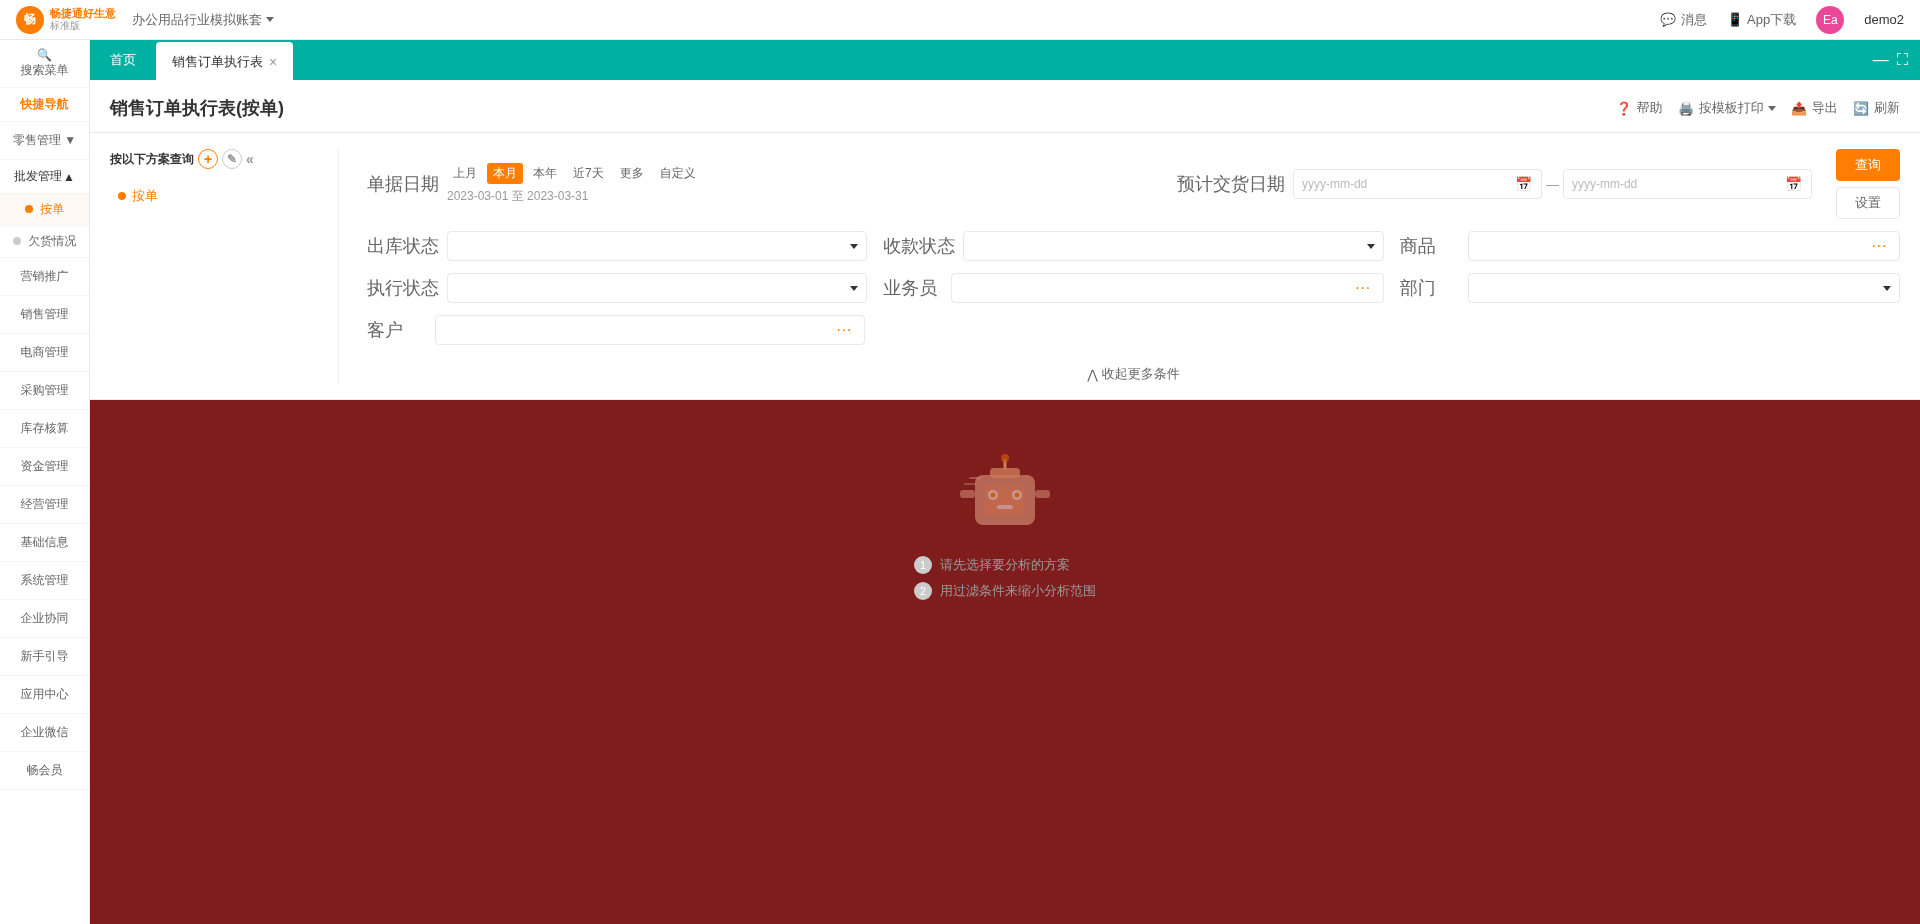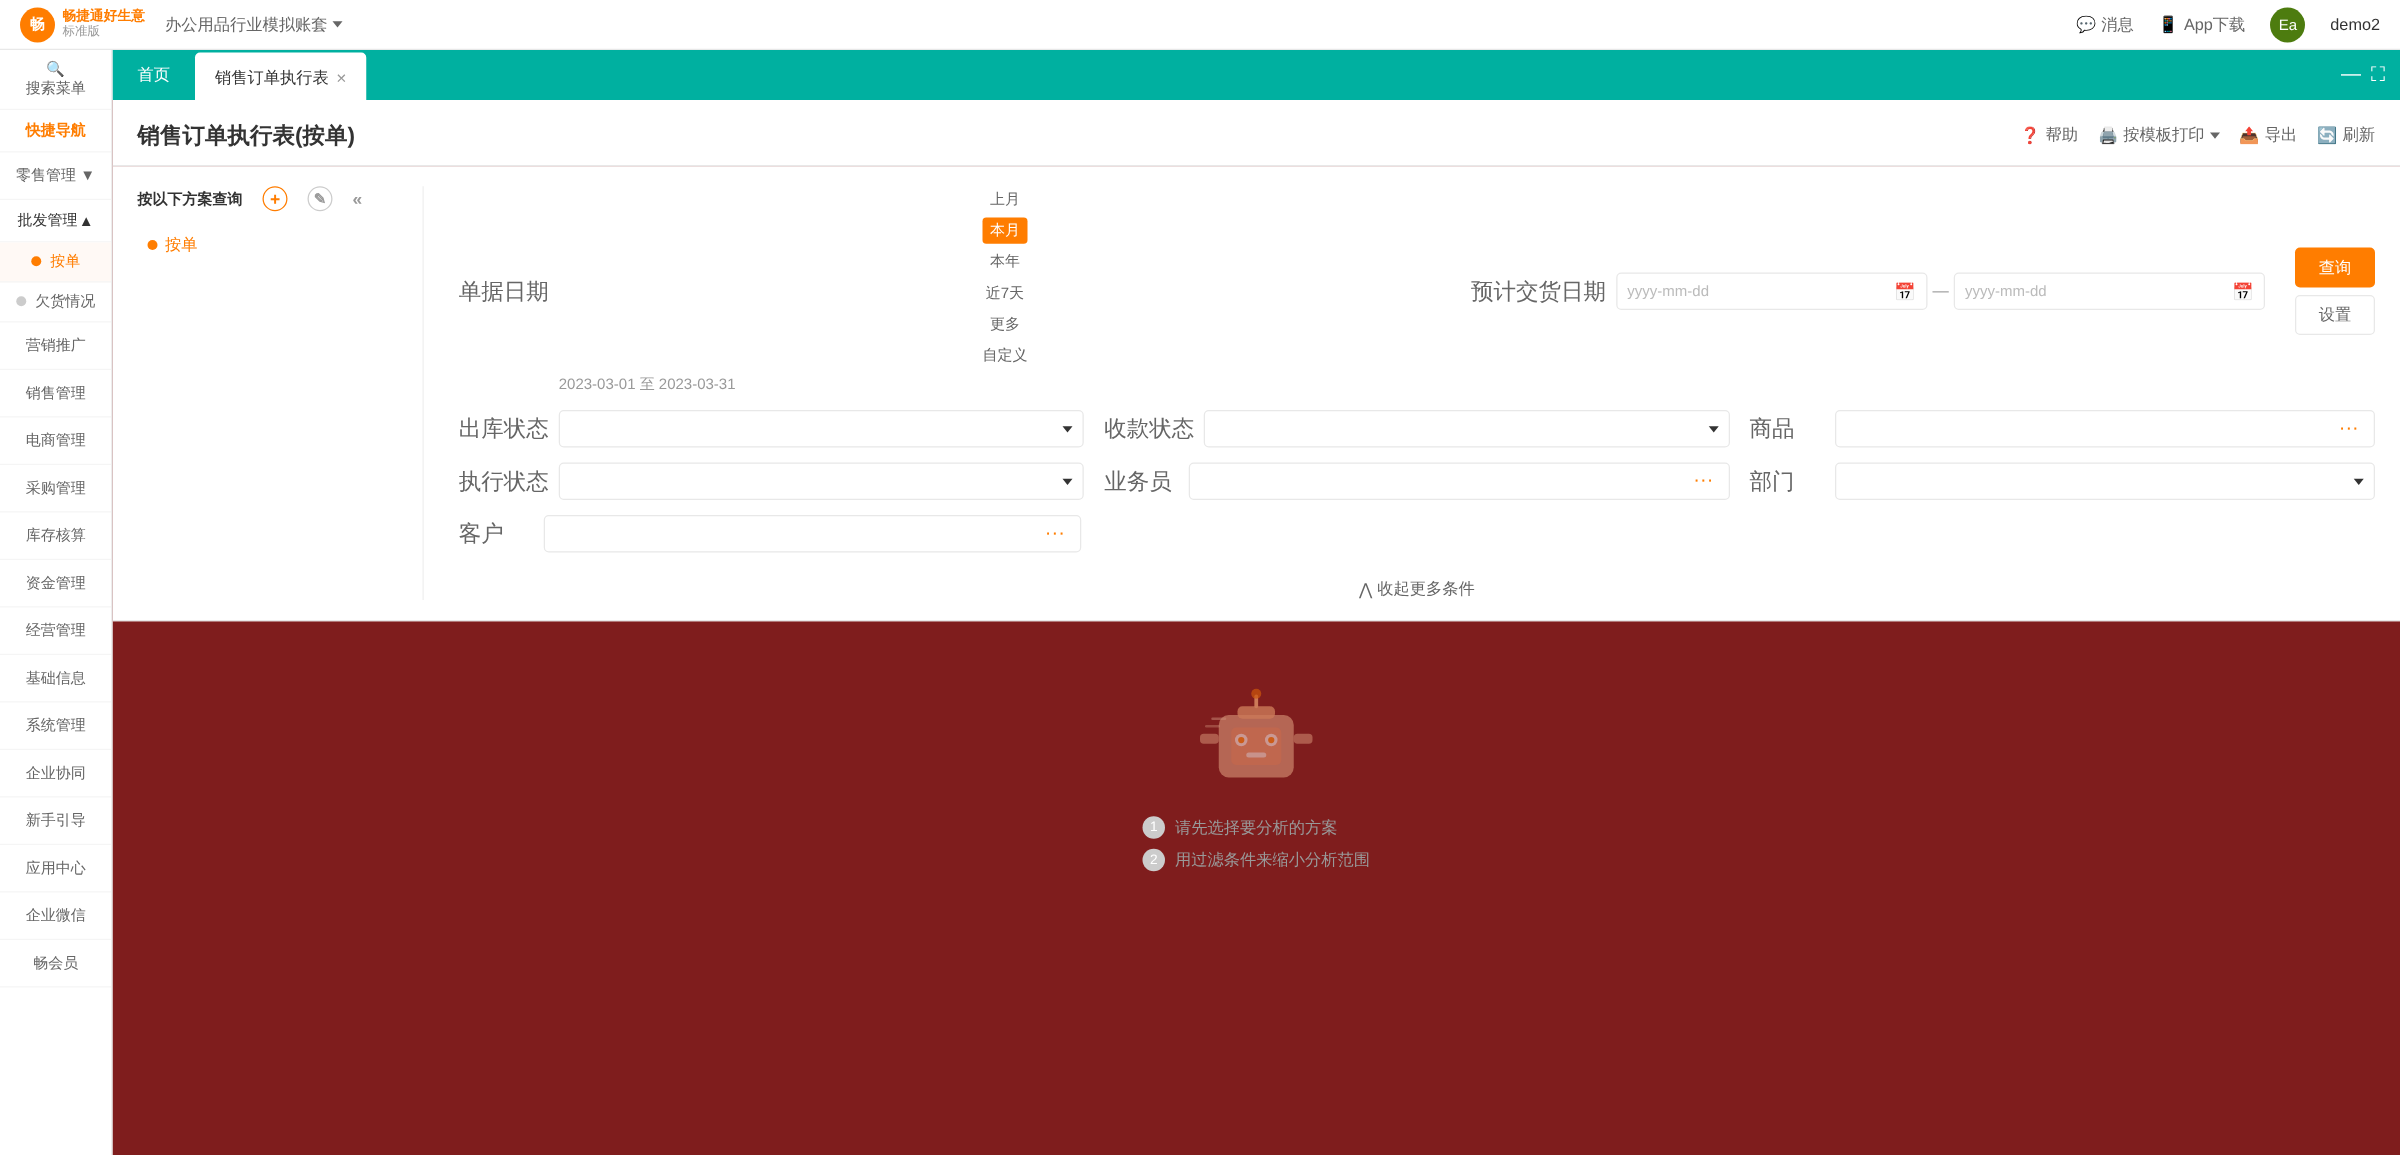--- a/index.html
+++ b/index.html
@@ -9,21 +9,21 @@
     .top-bar { height: 40px; background: #fff; display: flex; align-items: center; justify-content: space-between; padding: 0 16px; border-bottom: 1px solid #e8e8e8; flex-shrink: 0; }
     .top-bar-left { display: flex; align-items: center; gap: 8px; }
     .logo-area { display: flex; align-items: center; gap: 6px; }
     .logo-icon { width: 28px; height: 28px; background: #ff7d00; border-radius: 50%; display: flex; align-items: center; justify-content: center; color: #fff; font-size: 12px; font-weight: bold; }
     .logo-text { font-size: 12px; color: #666; line-height: 1.2; }
     .logo-text .line1 { color: #ff7d00; font-weight: bold; font-size: 11px; }
     .logo-text .line2 { color: #999; font-size: 10px; }
     .company-selector { display: flex; align-items: center; gap: 4px; color: #666; font-size: 13px; cursor: pointer; padding: 4px 8px; border-radius: 4px; }
     .top-bar-right { display: flex; align-items: center; gap: 20px; }
     .top-bar-action { display: flex; align-items: center; gap: 4px; color: #666; cursor: pointer; font-size: 13px; }
-    .user-avatar { width: 28px; height: 28px; border-radius: 50%; background: #4d7c0f; display: flex; align-items: center; justify-content: center; color: #fff; font-size: 12px; }
+    .user-avatar { width: 28px; height: 28px; border-radius: 50%; background: #ec4899; display: flex; align-items: center; justify-content: center; color: #fff; font-size: 12px; }
     .user-name { color: #333; font-size: 13px; cursor: pointer; }
 
     
     .main-layout { display: flex; flex: 1; overflow: hidden; }
 
     
     .sidebar { width: 90px; background: #fff; border-right: 1px solid #e8e8e8; display: flex; flex-direction: column; overflow-y: auto; flex-shrink: 0; }
     .sidebar-item { padding: 10px 4px; text-align: center; cursor: pointer; font-size: 12px; color: #666; border-bottom: 1px solid #f5f5f5; }
     .sidebar-search { padding: 8px 4px; text-align: center; font-size: 12px; color: #666; cursor: pointer; border-bottom: 1px solid #f5f5f5; }
     .sidebar-nav { padding: 8px 4px; text-align: center; font-size: 12px; color: #ff7d00; border-bottom: 1px solid #f5f5f5; font-weight: bold; cursor: pointer; }
@@ -47,36 +47,36 @@
     .page-content { flex: 1; overflow-y: auto; background: #7f1d1d; padding: 0; }
     .page-header { background: #fff; padding: 16px 20px 12px 20px; display: flex; align-items: center; justify-content: space-between; border-bottom: 1px solid #e8e8e8; }
     .page-title { font-size: 18px; font-weight: bold; color: #333; }
     .page-header-actions { display: flex; align-items: center; gap: 16px; }
     .header-action-btn { display: flex; align-items: center; gap: 4px; color: #666; cursor: pointer; font-size: 13px; }
 
     
     .filter-section { background: #fff; margin: 0; padding: 16px 20px; border-bottom: 1px solid #e8e8e8; }
     .filter-top { display: flex; align-items: flex-start; gap: 20px; }
     .filter-left { width: 200px; flex-shrink: 0; }
-    .filter-left-header { display: flex; align-items: center; gap: 16px; margin-bottom: 12px; font-size: 13px; color: #333; font-weight: bold; text-align: right; }
+    .filter-left-header { display: flex; align-items: center; gap: 4px; margin-bottom: 12px; font-size: 13px; color: #333; font-weight: bold; text-align: right; }
     .filter-left-header .add-btn { width: 20px; height: 20px; border-radius: 50%; border: 1px solid #ff7d00; color: #ff7d00; display: flex; align-items: center; justify-content: center; cursor: pointer; font-size: 14px; }
     .filter-left-header .edit-btn { width: 20px; height: 20px; border-radius: 50%; border: 1px solid #ccc; color: #999; display: flex; align-items: center; justify-content: center; cursor: pointer; font-size: 12px; }
     .filter-left-header .collapse-btn { color: #999; cursor: pointer; font-size: 14px; }
     .filter-scheme-item { display: flex; align-items: center; gap: 6px; padding: 6px 8px; cursor: pointer; border-radius: 4px; font-size: 13px; color: #666; }
     .filter-scheme-item.active { color: #ff7d00; }
     .filter-scheme-item .dot { width: 8px; height: 8px; border-radius: 50%; background: #ff7d00; }
 
     .filter-right { flex: 1; }
     .filter-row { display: flex; align-items: center; gap: 16px; margin-bottom: 12px; }
     .filter-item { display: flex; align-items: center; gap: 8px; flex: 1; }
     .filter-label { color: #666; font-size: 18px; white-space: nowrap; min-width: 60px; }
     .filter-date-group { flex: 1; display: flex; align-items: center; gap: 4px; }
     .filter-date-input { height: 30px; border: 1px solid #e8e8e8; border-radius: 4px; padding: 0 8px; font-size: 13px; outline: none; color: #999; flex: 1; cursor: pointer; display: flex; align-items: center; justify-content: space-between; }
     .filter-date-sep { color: #999; }
-    .date-tabs { display: flex; gap: 4px; align-items: center; flex-direction: column; }
+    .date-tabs { display: flex; gap: 4px; align-items: center; }
     .date-tab { font-size: 12px; color: #666; cursor: pointer; padding: 2px 6px; border-radius: 3px; }
     .date-tab.active { background: #ff7d00; color: #fff; border-radius: 3px; }
 
     .filter-single-select { flex: 1; height: 30px; border: 1px solid #e8e8e8; border-radius: 4px; padding: 0 8px 0 8px; font-size: 13px; color: #333; background: #fff; display: flex; align-items: center; justify-content: space-between; cursor: pointer; }
     .filter-dots-btn { color: #ff7d00; cursor: pointer; font-size: 16px; padding: 0 4px; }
 
     .collapse-more { display: flex; align-items: center; justify-content: center; padding: 8px 0 0 0; cursor: pointer; color: #666; font-size: 13px; gap: 4px; }
 
     
     .main-content { flex: 1; display: flex; flex-direction: column; align-items: center; justify-content: center; padding: 40px; }

